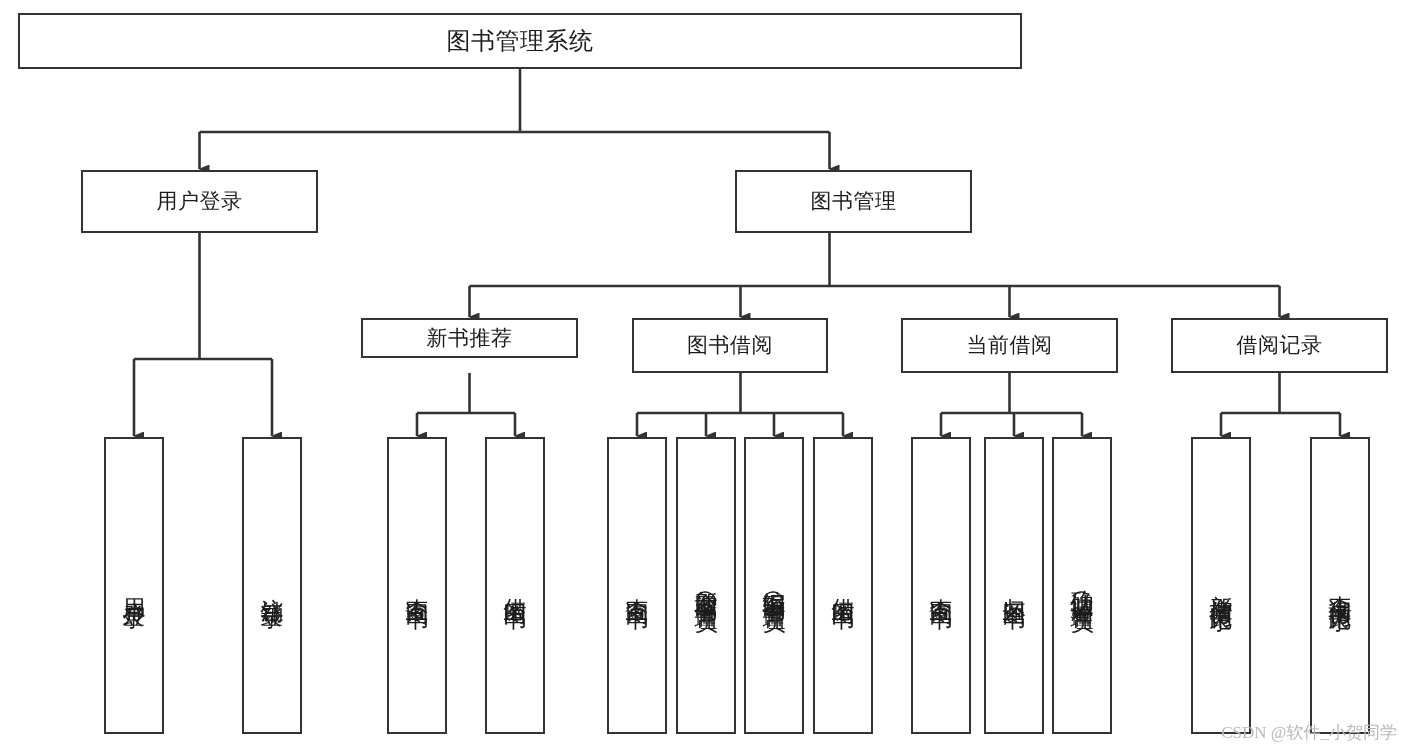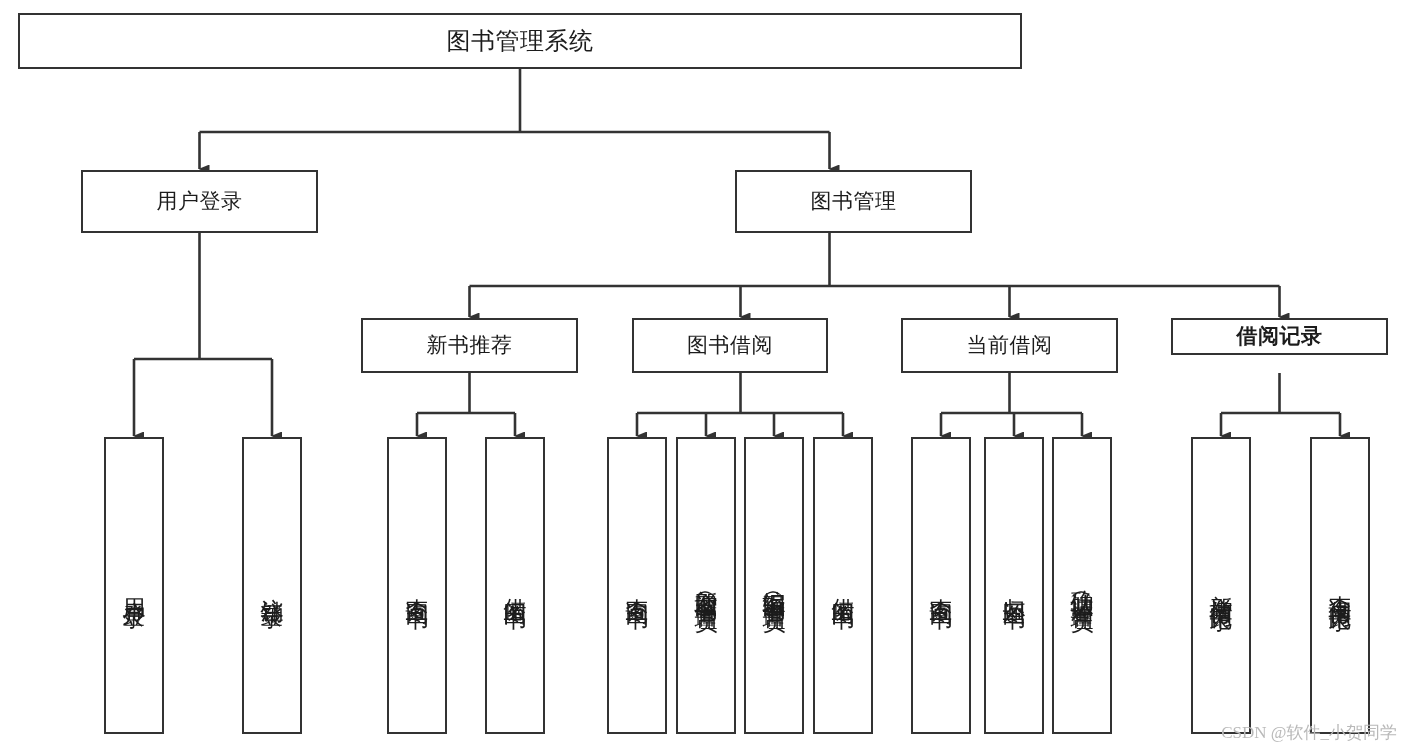--- a/index.html
+++ b/index.html
@@ -131,30 +131,30 @@
     <span class="node-label">图书管理系统</span>
   </div>
 
   <div id="node-layer">
       <div class="node horiz" id="node-user-login" style="left: 81px; top: 170px; width: 237px; height: 63px;">
         <span class="node-label">用户登录</span>
       </div>
       <div class="node horiz" id="node-book-manage" style="left: 711px; top: 170px; width: 237px; height: 63px; margin-left: 24px;">
         <span class="node-label">图书管理</span>
       </div>
-      <div class="node horiz" id="node-new-book-recommend" style="left: 361px; top: 318px; width: 217px; height: 55px;">
+      <div class="node horiz" id="node-new-book-recommend" style="left: 361px; top: 318px; width: 217px; height: 40px;">
         <span class="node-label">新书推荐</span>
       </div>
       <div class="node horiz" id="node-book-borrow" style="left: 632px; top: 318px; width: 196px; height: 55px;">
         <span class="node-label">图书借阅</span>
       </div>
       <div class="node horiz" id="node-current-borrow" style="left: 901px; top: 318px; width: 217px; height: 55px;">
         <span class="node-label">当前借阅</span>
       </div>
-      <div class="node horiz" id="node-borrow-record" style="left: 1171px; top: 318px; width: 217px; height: 37px; font-weight: bold;">
+      <div class="node horiz" id="node-borrow-record" style="left: 1171px; top: 318px; width: 217px; height: 55px;">
         <span class="node-label">借阅记录</span>
       </div>
       <div class="node vert" id="node-leaf-user-login" style="left: 104px; top: 437px; width: 60px; height: 297px;">
         <span class="node-label">用户登录</span>
       </div>
       <div class="node vert" id="node-leaf-logout" style="left: 242px; top: 437px; width: 60px; height: 297px;">
         <span class="node-label">注销登录</span>
       </div>
       <div class="node vert" id="node-leaf-query-book-1" style="left: 387px; top: 437px; width: 60px; height: 297px;">
         <span class="node-label">查询图书</span>

